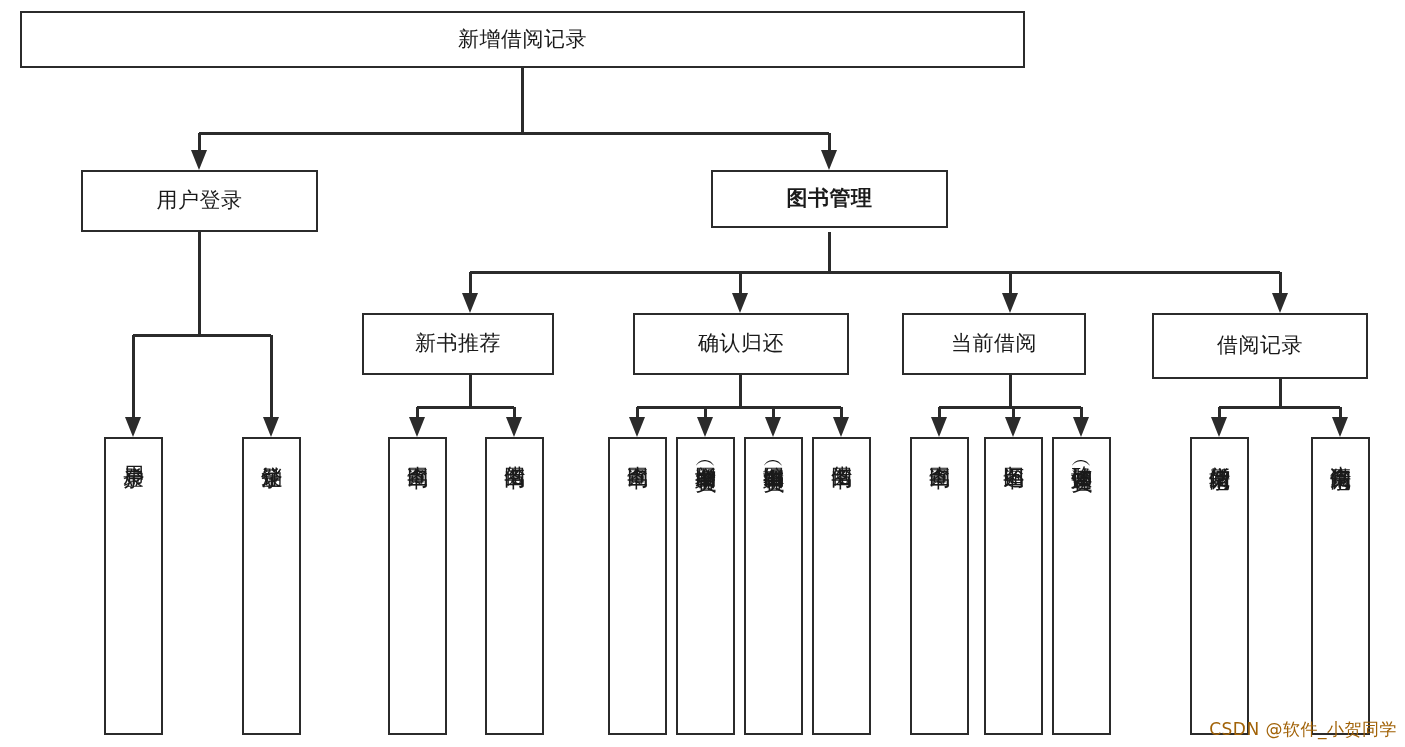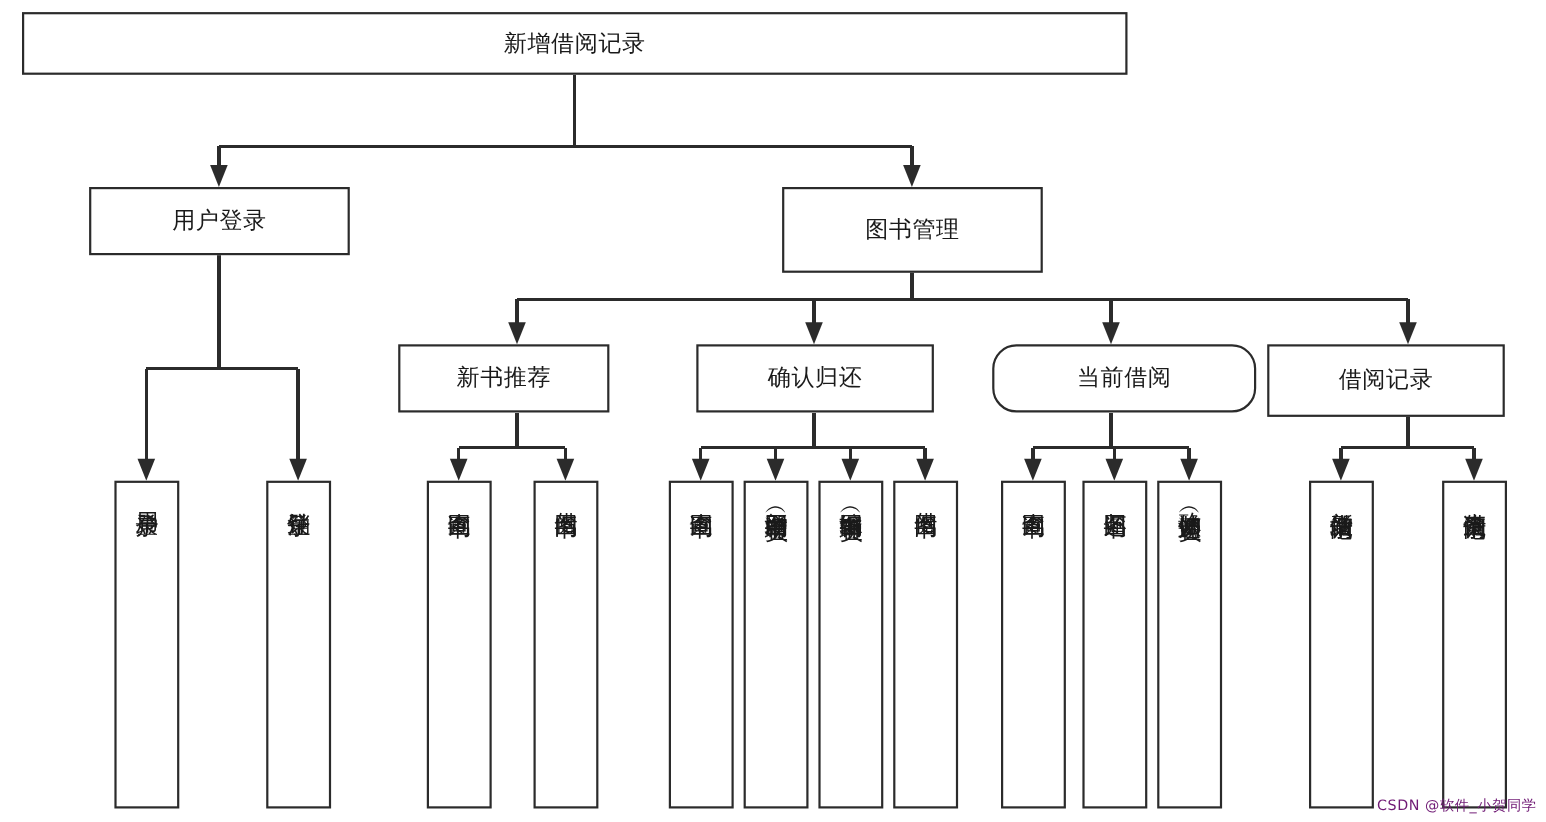--- a/index.html
+++ b/index.html
@@ -54,22 +54,22 @@
   }
   .node.vert {
     align-items: flex-start;
     justify-content: center;
     padding-top: 4px;
   }
   .watermark {
     position: absolute;
     right: 8px;
     bottom: 6px;
-    font-size: 13px;
-    color: #701a75;
+    font-size: 17px;
+    color: #a16207;
     white-space: nowrap;
     letter-spacing: 0.5px;
   }
 </style>
 </head>
 <body>
 
 <div id="stage">
 
   <svg id="wires" viewBox="0 0 1405 747" xmlns="http://www.w3.org/2000/svg">
@@ -134,30 +134,30 @@
       <polygon points="1332,417 1348,417 1340,437" fill="#2b2b2b"></polygon>
     </svg>
 
   <div id="nodes">
       <div class="node" style="left: 20px; top: 11px; width: 1005px; height: 57px;">
         <span class="node-h">新增借阅记录</span>
       </div>
       <div class="node" style="left: 81px; top: 170px; width: 237px; height: 62px;">
         <span class="node-h">用户登录</span>
       </div>
-      <div class="node" style="left: 711px; top: 170px; width: 237px; height: 78px;">
+      <div class="node" style="left: 711px; top: 170px; width: 237px; height: 58px; font-weight: bold;">
         <span class="node-h">图书管理</span>
       </div>
       <div class="node" style="left: 362px; top: 313px; width: 192px; height: 62px;">
         <span class="node-h">新书推荐</span>
       </div>
       <div class="node" style="left: 633px; top: 313px; width: 216px; height: 62px;">
         <span class="node-h">确认归还</span>
       </div>
-      <div class="node" style="left: 902px; top: 313px; width: 240px; height: 62px; border-radius: 22px;">
+      <div class="node" style="left: 902px; top: 313px; width: 184px; height: 62px;">
         <span class="node-h">当前借阅</span>
       </div>
       <div class="node" style="left: 1152px; top: 313px; width: 216px; height: 66px;">
         <span class="node-h">借阅记录</span>
       </div>
       <div class="node vert" style="left: 104px; top: 437px; width: 59px; height: 298px;">
         <span class="node-v">用户登录</span>
       </div>
       <div class="node vert" style="left: 242px; top: 437px; width: 59px; height: 298px;">
         <span class="node-v">注销登录</span>

